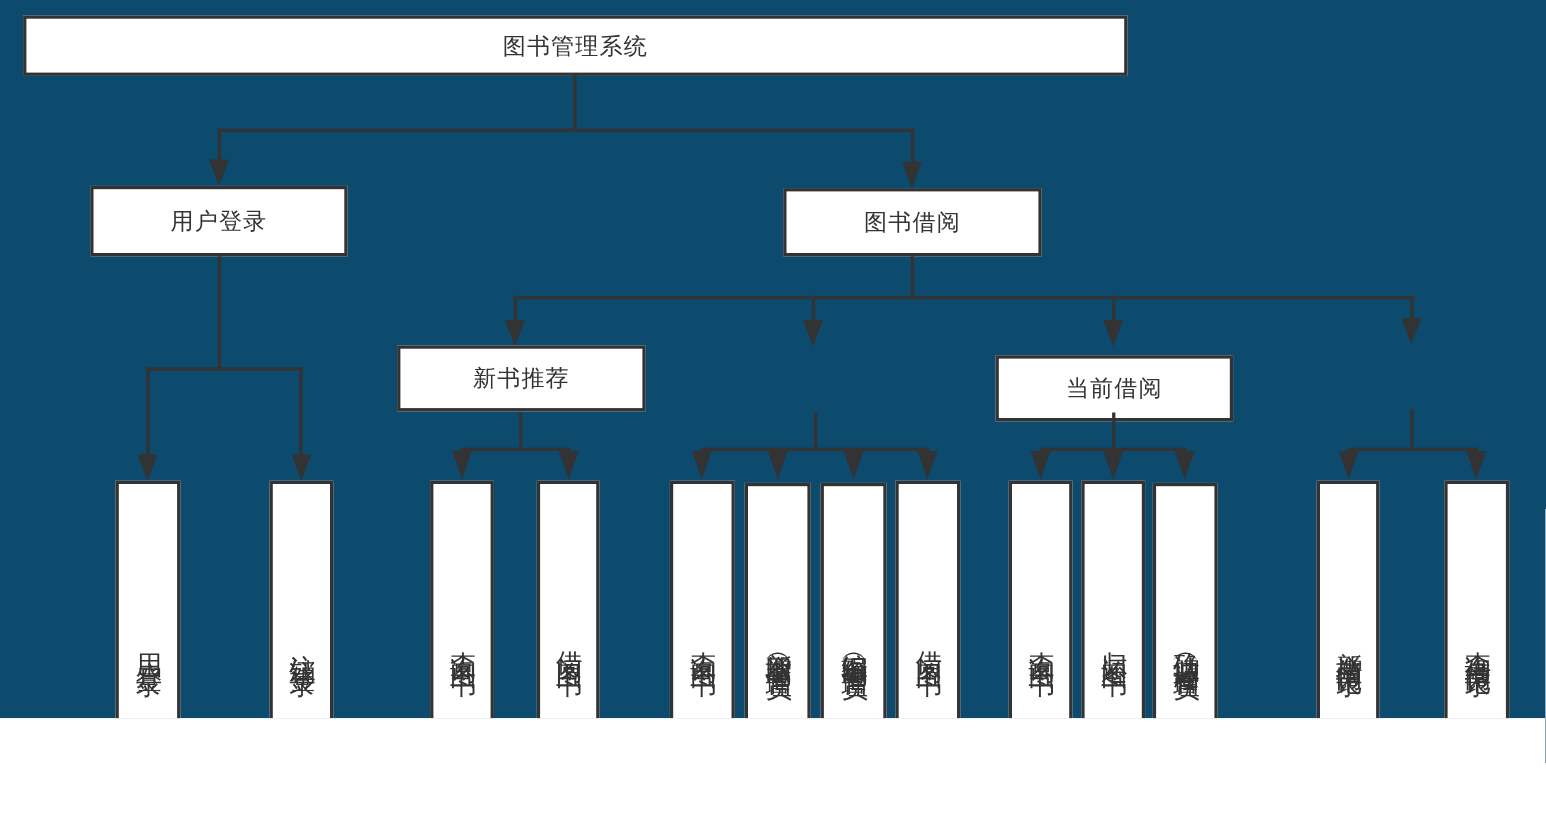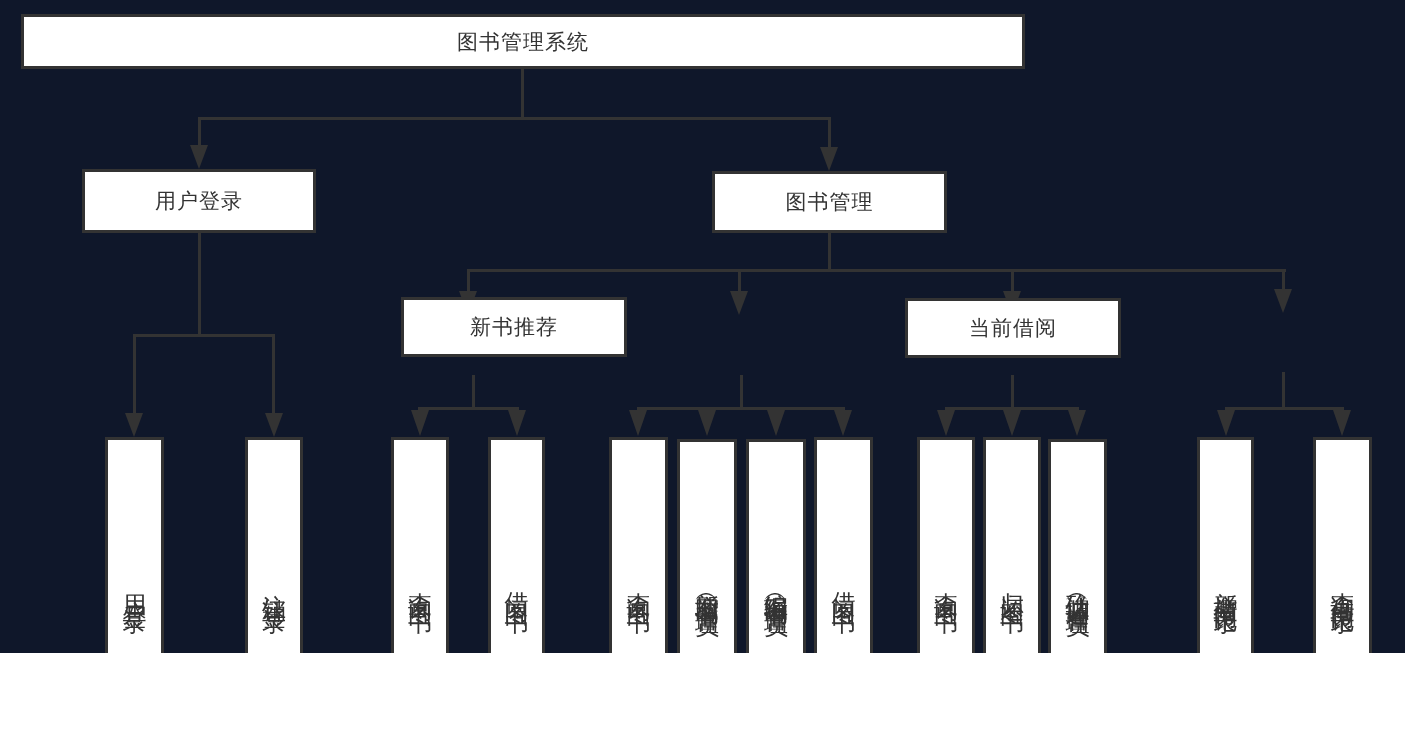--- a/index.html
+++ b/index.html
@@ -1,21 +1,21 @@
 <!DOCTYPE html>
 <html><head>
 <meta charset="utf-8">
 <style>
   * { margin: 0; padding: 0; box-sizing: border-box; }
   html, body { background: #ffffff; }
   .canvas {
     position: relative;
     width: 1405px;
     height: 653px;
-    background: #0f172a;
+    background: #0c4a6e;
     font-family: Liberation Serif, serif;
     color: #333333;
     overflow: hidden;
   }
   
   .hbox {
     position: absolute;
     border: 3px solid #333333;
     background: #ffffff;
     display: flex;
@@ -75,45 +75,45 @@
   <div class="hline" style="left:198px; top:117px; width:633px;"></div>
   <div class="vline" style="left:198px; top:117px; height:30px;"></div>
   <div class="arrow" style="left:190px; top:145px;"></div>
   <div class="vline" style="left:828px; top:117px; height:30px;"></div>
   <div class="arrow" style="left:820px; top:147px;"></div>
 
   <div class="hbox" style="left:82px; top:169px; width:234px; height:64px;">
     <span>用户登录</span>
   </div>
   <div class="hbox" style="left:712px; top:171px; width:235px; height:62px;">
-    <span>图书管理</span>
+    <span>图书借阅</span>
   </div>
 
   <div class="vline" style="left:198px; top:233px; height:104px;"></div>
   <div class="hline" style="left:133px; top:334px; width:142px;"></div>
   <div class="vline" style="left:133px; top:334px; height:80px;"></div>
   <div class="arrow" style="left:125px; top:413px;"></div>
   <div class="vline" style="left:272px; top:334px; height:80px;"></div>
   <div class="arrow" style="left:265px; top:413px;"></div>
 
   <div class="vline" style="left:828px; top:233px; height:39px;"></div>
   <div class="hline" style="left:467px; top:269px; width:819px;"></div>
   <div class="vline" style="left:467px; top:269px; height:24px;"></div>
   <div class="arrow" style="left:459px; top:291px;"></div>
   <div class="vline" style="left:738px; top:269px; height:24px;"></div>
   <div class="arrow" style="left:730px; top:291px;"></div>
   <div class="vline" style="left:1011px; top:269px; height:24px;"></div>
   <div class="arrow" style="left:1003px; top:291px;"></div>
   <div class="vline" style="left:1282px; top:269px; height:24px;"></div>
   <div class="arrow" style="left:1274px; top:289px;"></div>
 
-  <div class="hbox" style="left:361px; top:297px; width:226px; height:60px;margin-left:40px;">
+  <div class="hbox" style="left:361px; top:314px; width:226px; height:60px;">
     <span>新书推荐</span>
   </div>
-  <div class="hbox" style="left:905px; top:298px; width:216px; height:60px;">
+  <div class="hbox" style="left:905px; top:323px; width:216px; height:60px;">
     <span>当前借阅</span>
   </div>
 
   <div class="vline" style="left:472px; top:375px; height:35px;"></div>
   <div class="hline" style="left:418px; top:407px; width:101px;"></div>
   <div class="arrow short" style="left:411px; top:410px;"></div>
   <div class="arrow short" style="left:508px; top:410px;"></div>
 
   <div class="vline" style="left:740px; top:375px; height:35px;"></div>
   <div class="hline" style="left:637px; top:407px; width:208px;"></div>

